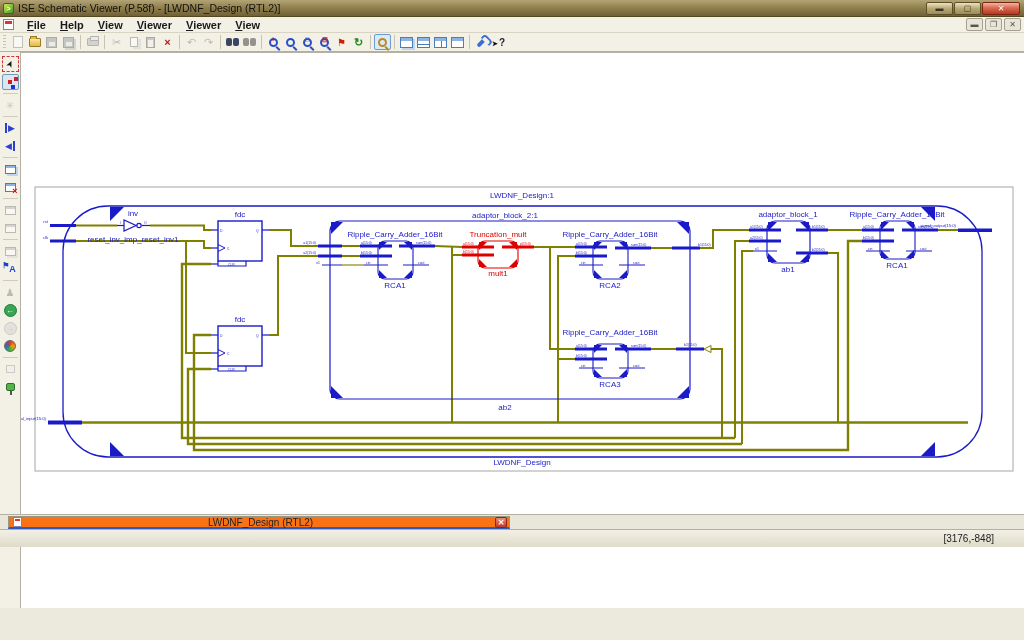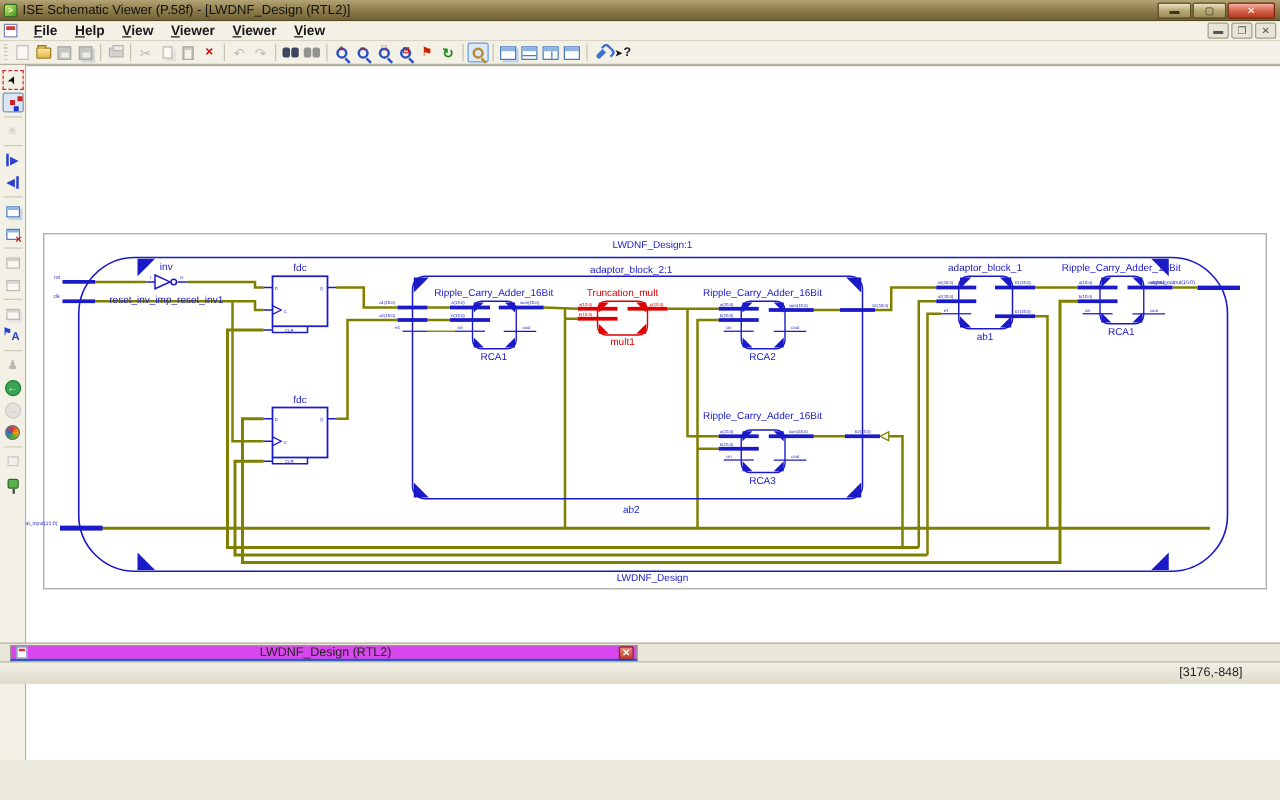--- a/index.html
+++ b/index.html
@@ -129,21 +129,21 @@
   .wb { stroke:#808000; stroke-width:2.4; fill:none; }
   .wt { stroke:#808000; stroke-width:1.1; fill:none; }
   .blk { stroke:#1a1ac8; fill:none; }
   .blkr { stroke:#dd0000; fill:none; }
   .bar { fill:#1a1ac8; } .barr { fill:#dd0000; }
   .wedge { fill:#1a1ac8; } .wedger { fill:#dd0000; }
 
   
   .tabbar { position:absolute; left:0; bottom:18px; width:1024px; height:15px;
     background:#e9e6da; border-top:1px solid #b5b1a2; }
-  .tab { position:absolute; left:8px; top:1px; width:502px; height:13px; background:#d946ef;
+  .tab { position:absolute; left:8px; top:1px; width:502px; height:13px; background:#f97316;
     border:1px solid #9a9685; border-bottom:2px solid #2f5bb7; display:flex; align-items:flex-start; }
   .tab-icon { width:9px; height:10px; background:#fff; border:1px solid #7a86b8; margin:0 4px; position:relative;}
   .tab-icon::after{ content:""; position:absolute; left:1px; top:1px; width:5px; height:2px; background:#d33; }
   .tab-label { flex:1; text-align:center; font-size:10px; color:#222; }
   .tab-close { width:12px; height:11px; margin-right:2px; background:linear-gradient(#e98c74,#c0392b);
     border:1px solid #8e2417; border-radius:2px; color:#fff; font-size:8px; font-weight:bold;
     line-height:9px; text-align:center; }
   .statusbar { position:absolute; left:0; bottom:0; width:1024px; height:18px;
     background:linear-gradient(#f2f0e6,#dedbc9); border-top:1px solid #b5b1a2; }
   .coords { position:absolute; right:30px; top:3px; font-size:10px; color:#222; }

